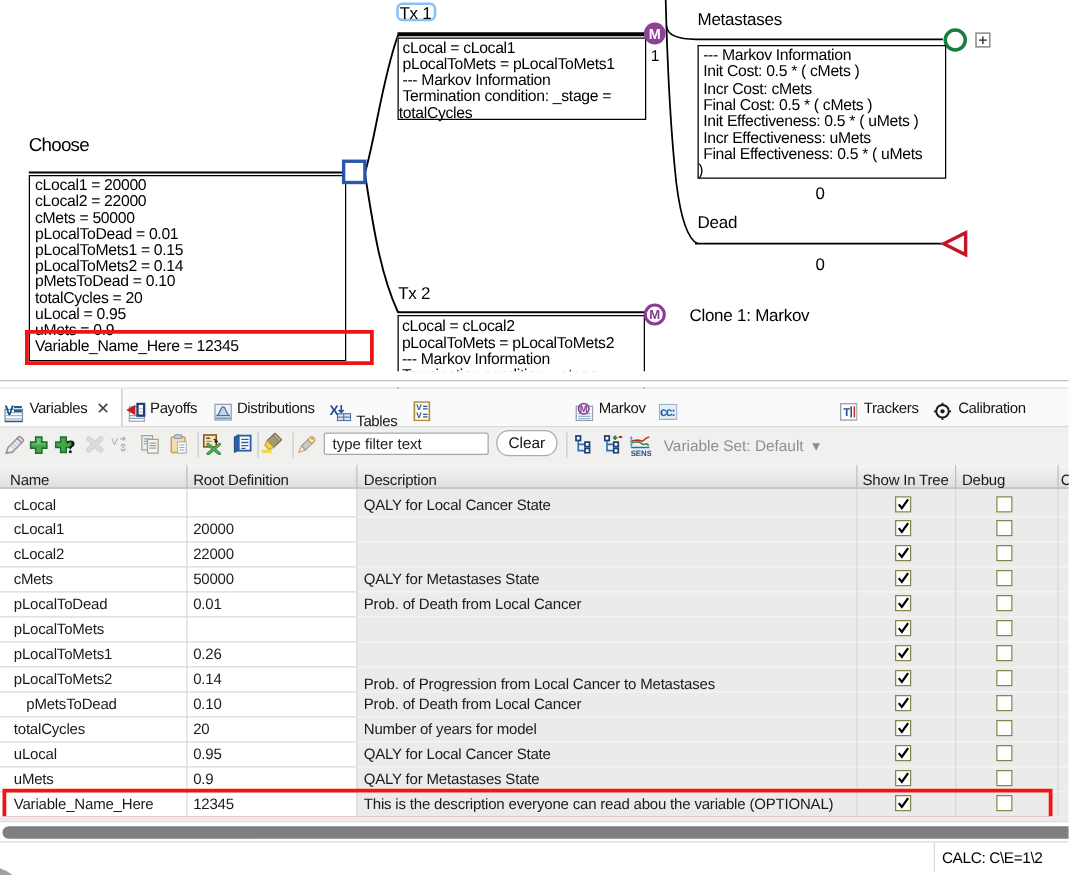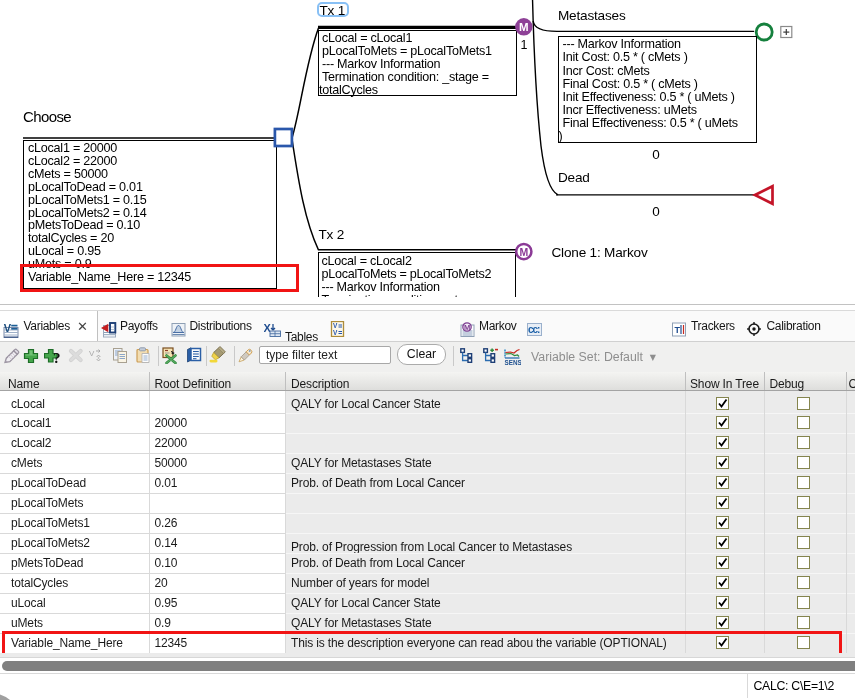--- a/index.html
+++ b/index.html
@@ -356,21 +356,21 @@
         <path d="M3,6.5 L5.5,9.5 L10.5,2.5" fill="none" stroke="#000" stroke-width="1.8"></path>
       </svg>
 <div class="a cbx" style="left:797px;top:125.5px;"></div>
 <div class="a rowtxt" style="left:11px;top:142px;height:20px;line-height:20px;">pLocalToMets2</div>
 <div class="a rowtxt" style="left:154.5px;top:142px;height:20px;line-height:20px;">0.14</div>
 <div class="a cbx" style="left:716px;top:145.5px;"></div>
 <svg class="a" width="13" height="13" style="left:716px;top:145.5px;">
         <path d="M3,6.5 L5.5,9.5 L10.5,2.5" fill="none" stroke="#000" stroke-width="1.8"></path>
       </svg>
 <div class="a cbx" style="left:797px;top:145.5px;"></div>
-<div class="a rowtxt" style="left:11px;top:162px;height:20px;line-height:20px;">pMetsToDead</div>
+<div class="a rowtxt" style="left:21px;top:162px;height:20px;line-height:20px;">pMetsToDead</div>
 <div class="a rowtxt" style="left:154.5px;top:162px;height:20px;line-height:20px;">0.10</div>
 <div class="a rowtxt" style="left:291px;top:162px;height:20px;line-height:20px;">Prob. of Death from Local Cancer</div>
 <div class="a cbx" style="left:716px;top:165.5px;"></div>
 <svg class="a" width="13" height="13" style="left:716px;top:165.5px;">
         <path d="M3,6.5 L5.5,9.5 L10.5,2.5" fill="none" stroke="#000" stroke-width="1.8"></path>
       </svg>
 <div class="a cbx" style="left:797px;top:165.5px;"></div>
 <div class="a rowtxt" style="left:11px;top:182px;height:20px;line-height:20px;">totalCycles</div>
 <div class="a rowtxt" style="left:154.5px;top:182px;height:20px;line-height:20px;">20</div>
 <div class="a rowtxt" style="left:291px;top:182px;height:20px;line-height:20px;">Number of years for model</div>

